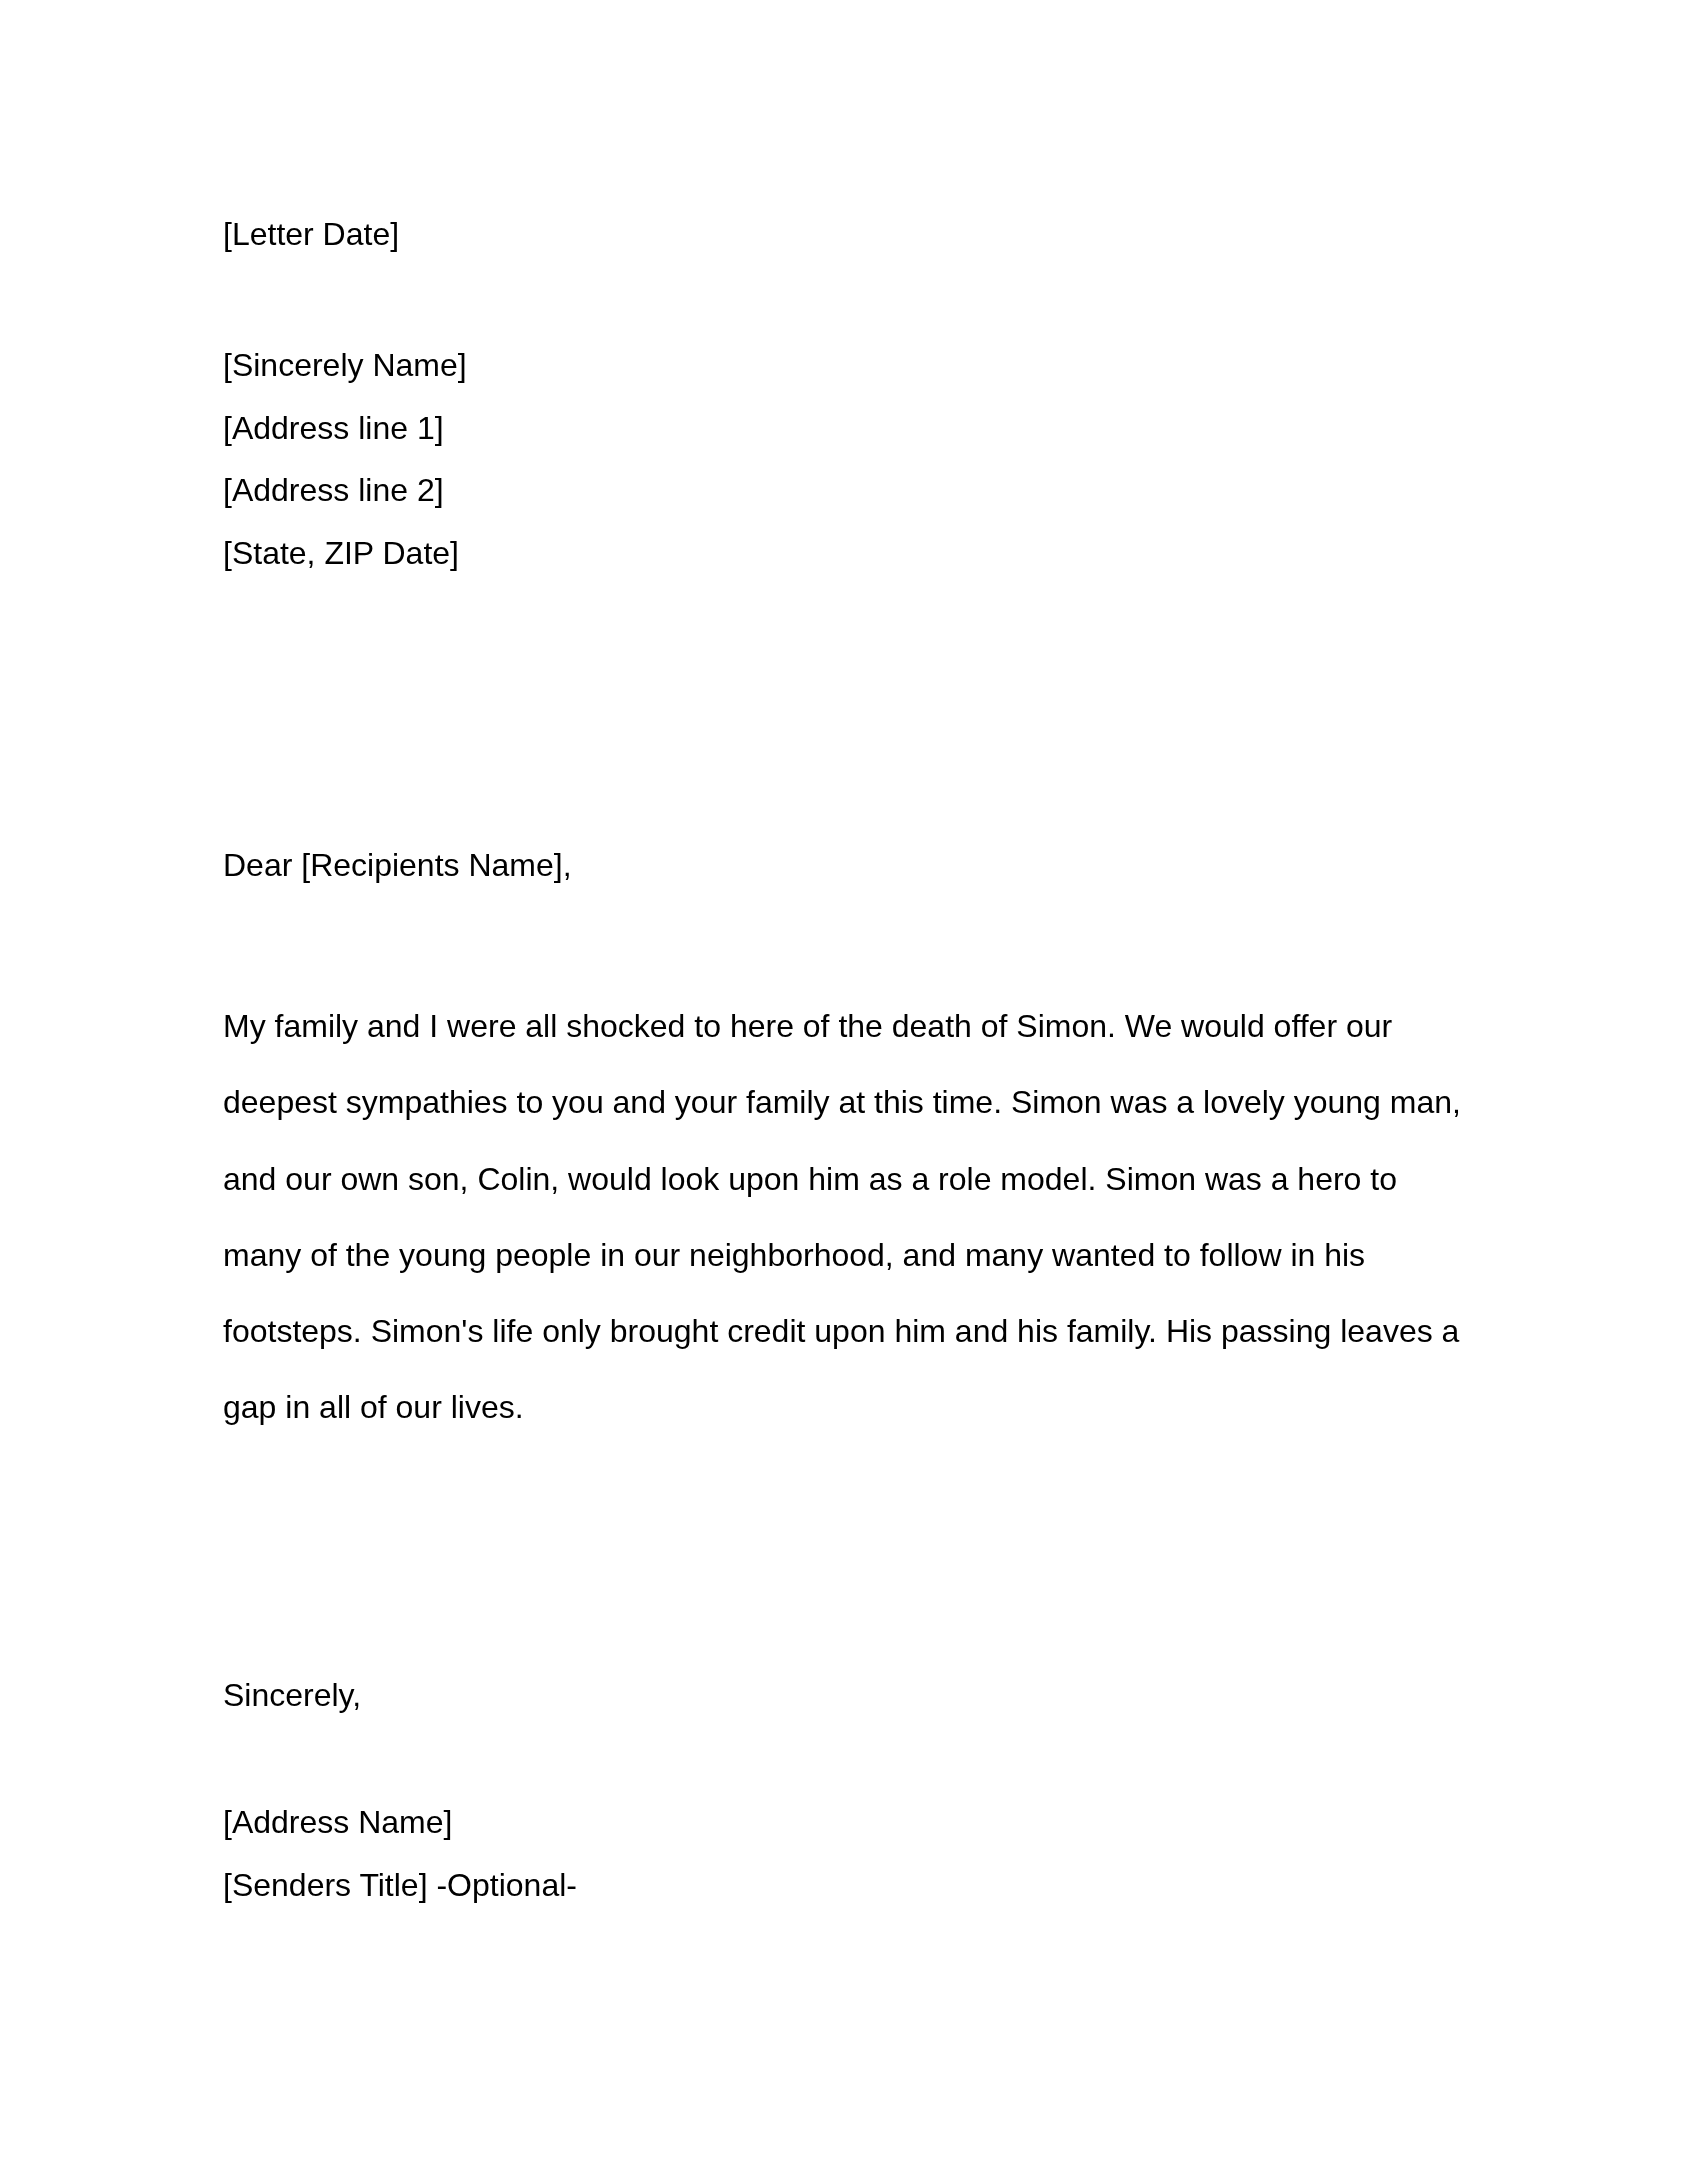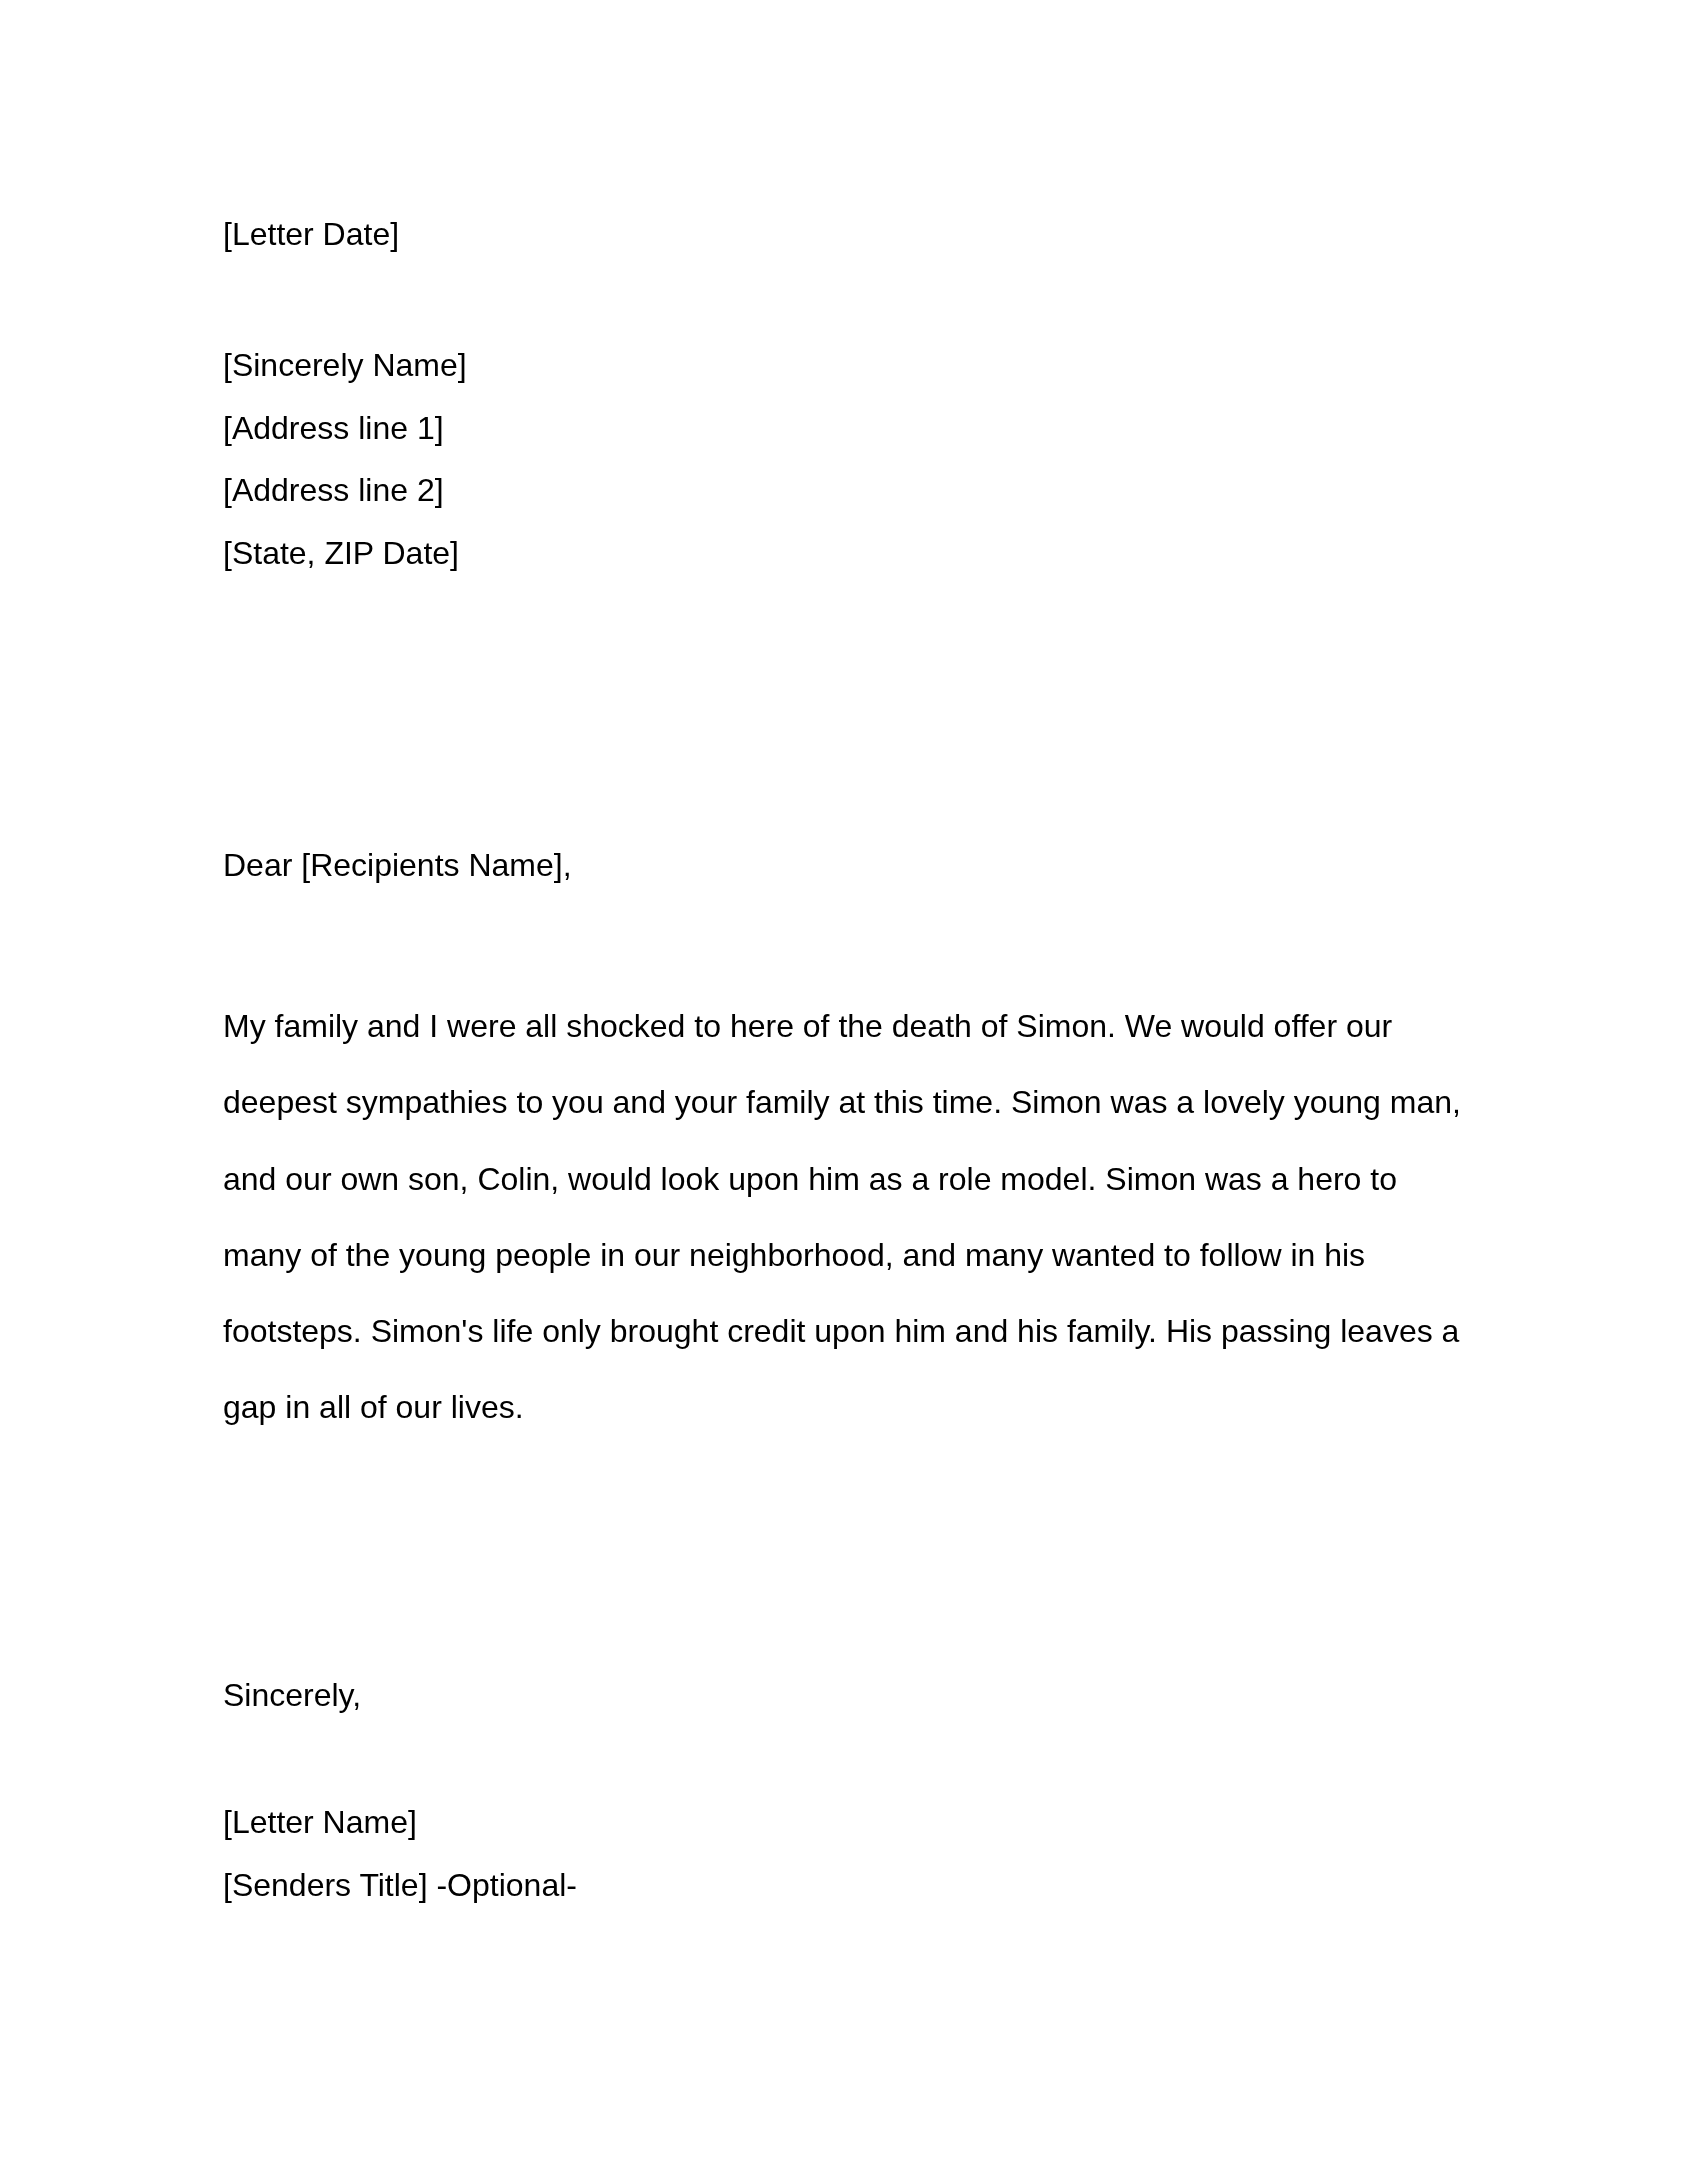--- a/index.html
+++ b/index.html
@@ -37,17 +37,17 @@
     <p class="line" style="top:1070px">deepest sympathies to you and your family at this time. Simon was a lovely young man,</p>
     <p class="line" style="top:1147px">and our own son, Colin, would look upon him as a role model. Simon was a hero to</p>
     <p class="line" style="top:1223px">many of the young people in our neighborhood, and many wanted to follow in his</p>
     <p class="line" style="top:1299px">footsteps. Simon's life only brought credit upon him and his family. His passing leaves a</p>
     <p class="line" style="top:1375px">gap in all of our lives.</p>
   </div>
 
   <p class="line" style="top:1663px">Sincerely,</p>
 
   <div>
-    <p class="line" style="top:1790px">[Letter Name]</p>
+    <p class="line" style="top:1790px">[Address Name]</p>
     <p class="line" style="top:1853px">[Senders Title] -Optional-</p>
   </div>
 </div>
 
 
 </body></html>

